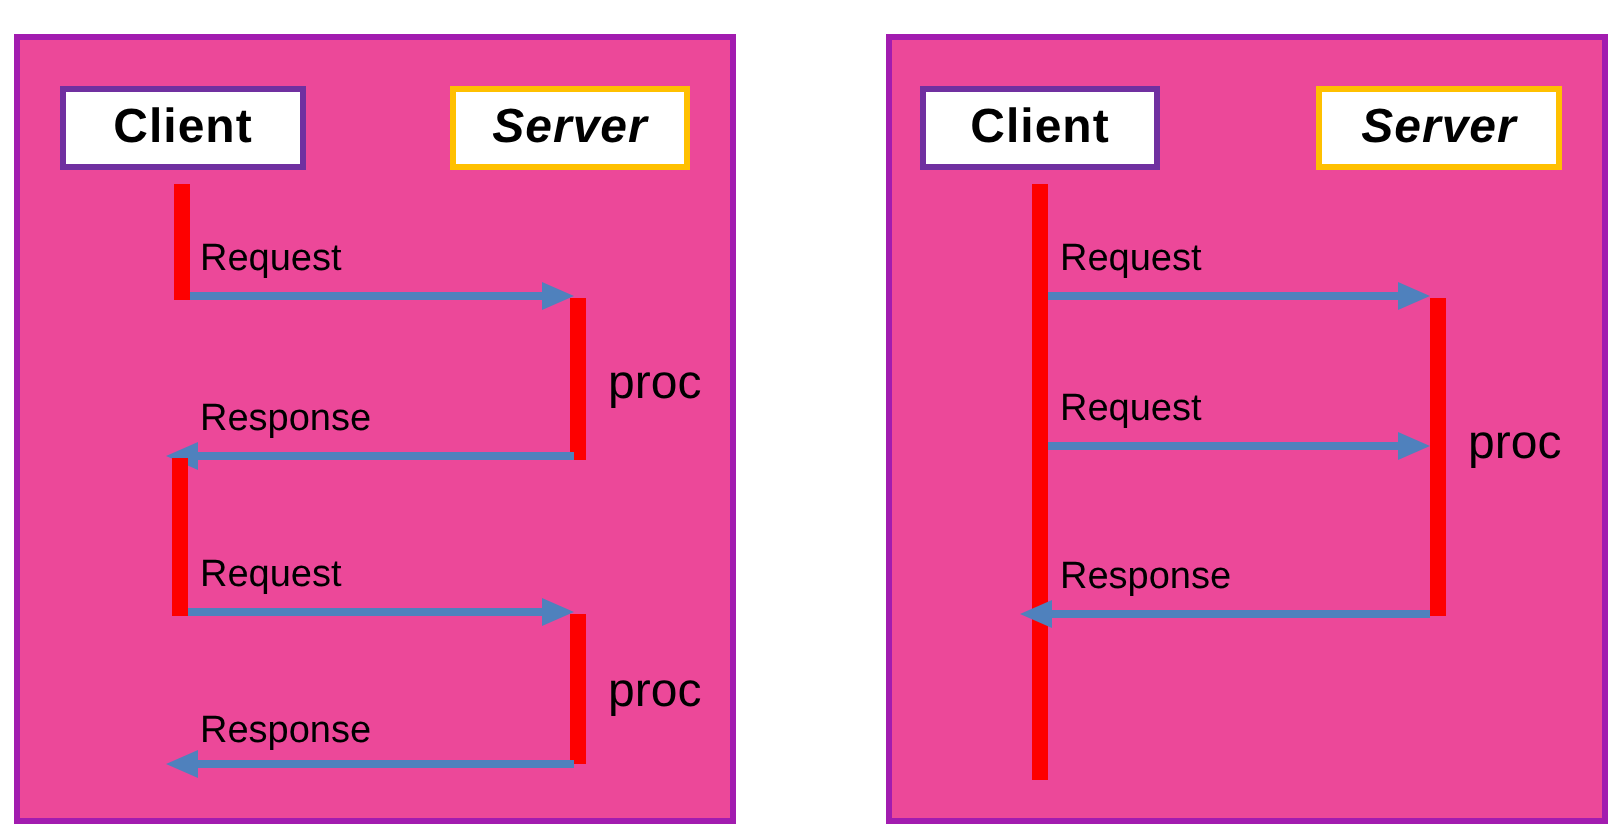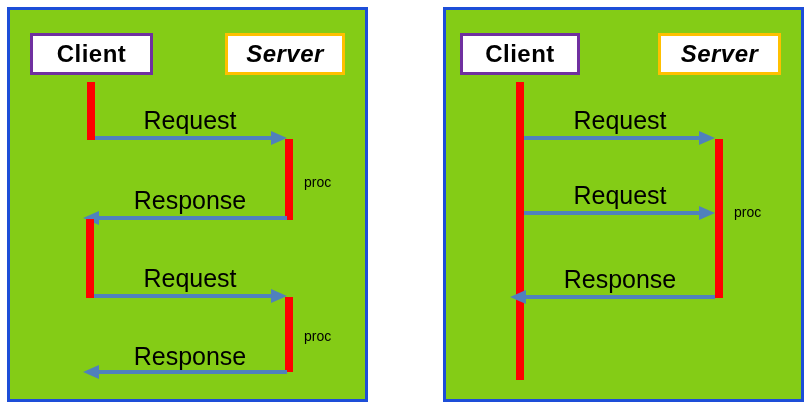--- a/index.html
+++ b/index.html
@@ -10,25 +10,25 @@
   }
   #canvas {
     position: relative;
     width: 810px;
     height: 413px;
     background: #ffffff;
     overflow: hidden;
   }
   .panel {
     position: absolute;
-    top: 7px;
+    top: 17px;
     width: 355px;
     height: 389px;
-    border: 3px solid #1d4ed8;
-    background: #84cc16;
+    border: 3px solid #a21caf;
+    background: #ec4899;
   }
   .ebox {
     position: absolute;
     top: 23px;
     height: 36px;
     background: #ffffff;
     display: flex;
     align-items: center;
     justify-content: center;
   }
@@ -41,29 +41,29 @@
     letter-spacing: 0.5px;
   }
   .bar {
     position: absolute;
     width: 8px;
     background: #FE0000;
   }
   .msg-label {
     position: absolute;
     width: 180px;
-    text-align: center;
-    font-size: 25px;
+    text-align: left;
+    font-size: 19px;
     color: #000000;
     line-height: 24px;
   }
   .proc-label {
     position: absolute;
     width: 60px;
-    font-size: 14px;
+    font-size: 24px;
     color: #000000;
     line-height: 24px;
   }
   .arrow {
     position: absolute;
     height: 14px;
   }
   .arrow .shaft {
     position: absolute;
     top: 5px;

